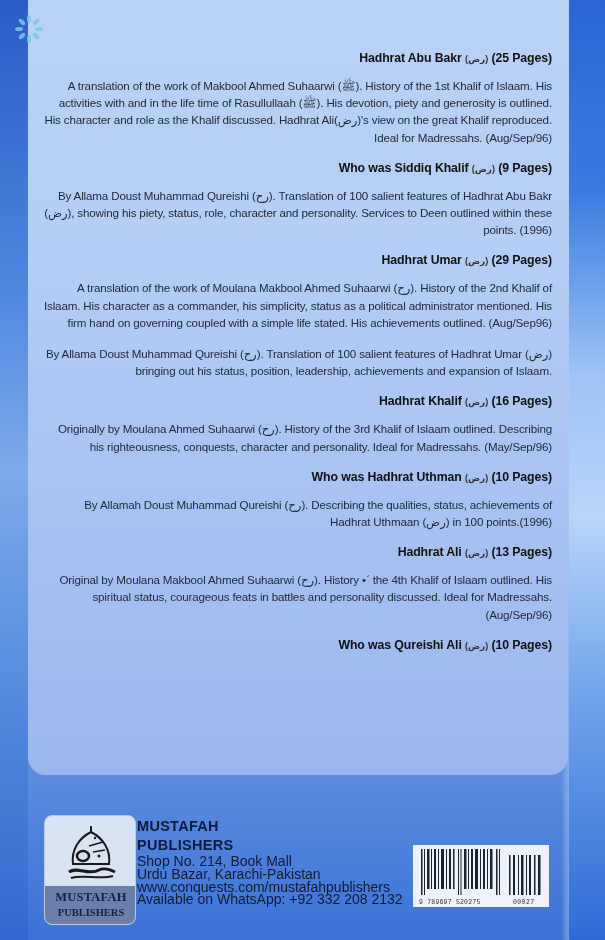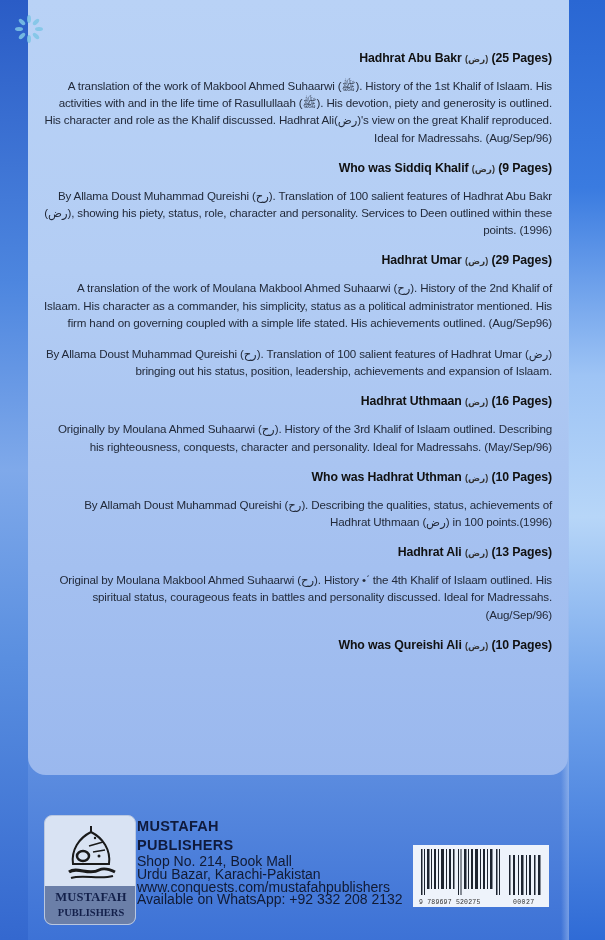--- a/index.html
+++ b/index.html
@@ -110,21 +110,21 @@
     <div class="entry-body">By Allama Doust Muhammad Qureishi (رح). Translation of 100 salient features of Hadhrat Abu Bakr (رض), showing his piety, status, role, character and personality. Services to Deen outlined within these points. (1996)</div>
   </div>
   <div class="entry">
     <div class="entry-title"><span>Hadhrat Umar</span> <span class="honorific">(رض)</span> <span>(29 Pages)</span></div>
     <div class="entry-body">A translation of the work of Moulana Makbool Ahmed Suhaarwi (رح). History of the 2nd Khalif of Islaam. His character as a commander, his simplicity, status as a political administrator mentioned. His firm hand on governing coupled with a simple life stated. His achievements outlined. (Aug/Sep96)</div>
   </div>
   <div class="entry">
     <div class="entry-body">By Allama Doust Muhammad Qureishi (رح). Translation of 100 salient features of Hadhrat Umar (رض) bringing out his status, position, leadership, achievements and expansion of Islaam.</div>
   </div>
   <div class="entry">
-    <div class="entry-title"><span>Hadhrat Uthmaan</span> <span class="honorific">(رض)</span> <span>(16 Pages)</span></div>
+    <div class="entry-title"><span>Hadhrat Khalif</span> <span class="honorific">(رض)</span> <span>(16 Pages)</span></div>
     <div class="entry-body">Originally by Moulana Ahmed Suhaarwi (رح). History of the 3rd Khalif of Islaam outlined. Describing his righteousness, conquests, character and personality. Ideal for Madressahs. (May/Sep/96)</div>
   </div>
   <div class="entry">
     <div class="entry-title"><span>Who was Hadhrat Uthman</span> <span class="honorific">(رض)</span> <span>(10 Pages)</span></div>
     <div class="entry-body">By Allamah Doust Muhammad Qureishi (رح). Describing the qualities, status, achievements of Hadhrat Uthmaan (رض) in 100 points.(1996)</div>
   </div>
   <div class="entry">
     <div class="entry-title"><span>Hadhrat Ali</span> <span class="honorific">(رض)</span> <span>(13 Pages)</span></div>
     <div class="entry-body">Original by Moulana Makbool Ahmed Suhaarwi (رح). History •ˊ the 4th Khalif of Islaam outlined. His spiritual status, courageous feats in battles and personality discussed. Ideal for Madressahs.(Aug/Sep/96)</div>
   </div>

